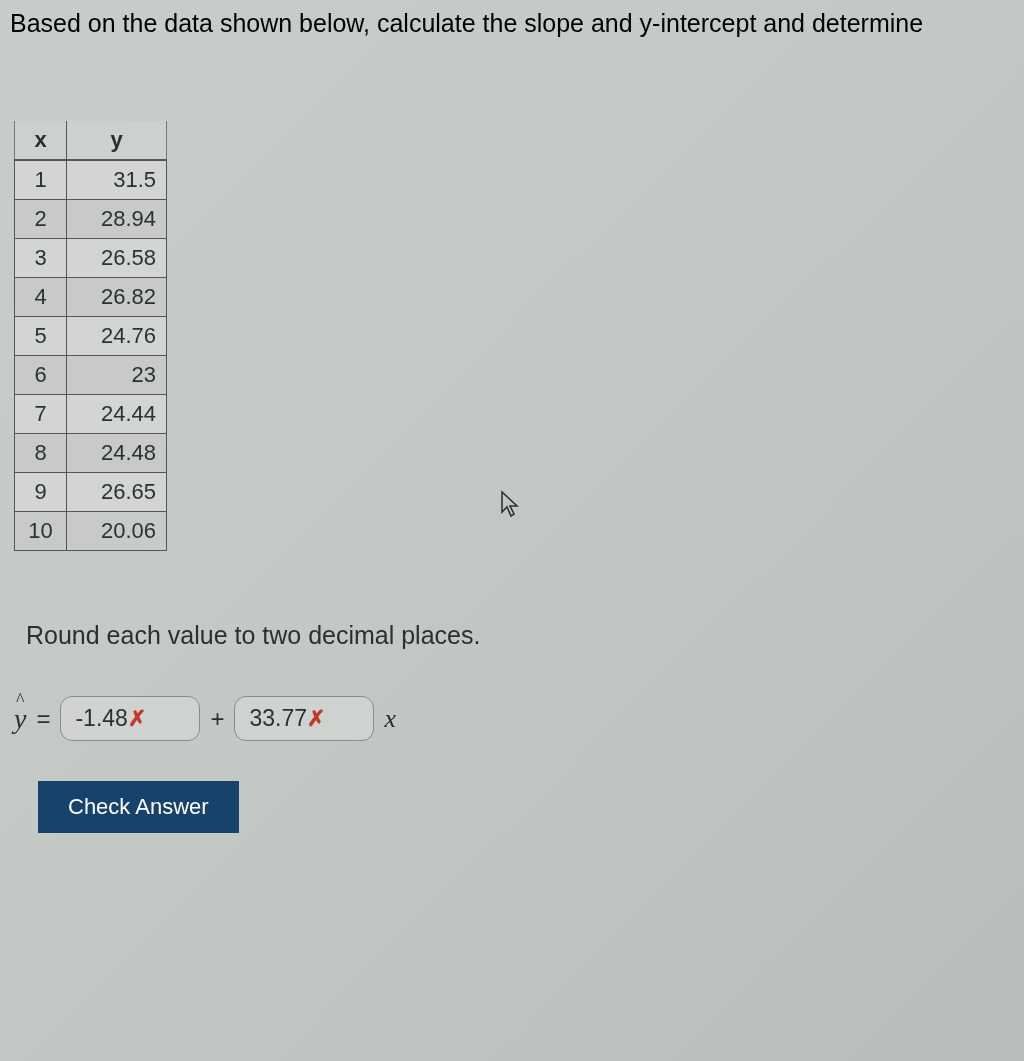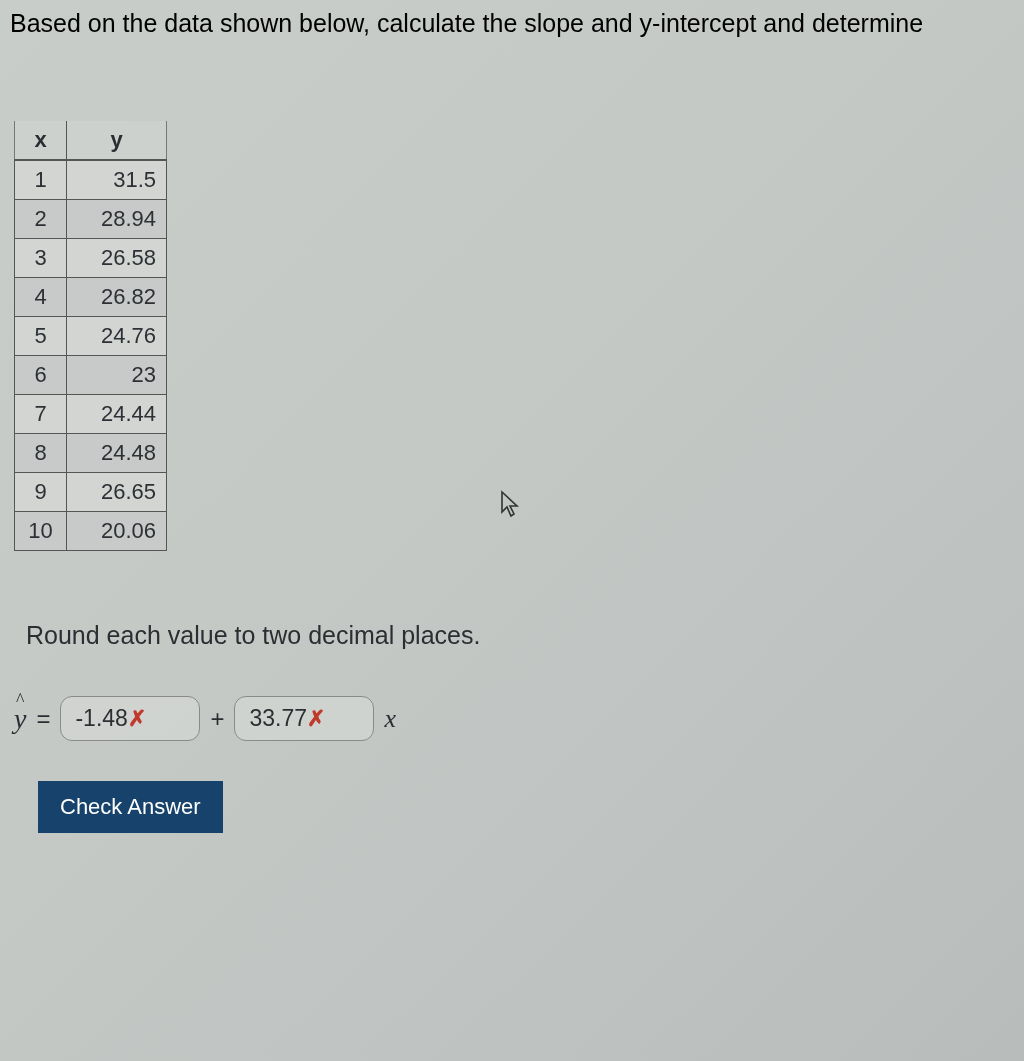--- a/index.html
+++ b/index.html
@@ -94,21 +94,21 @@
   .x-var {
     font-family: "Times New Roman", serif;
     font-style: italic;
     font-size: 26px;
   }
   .check-btn {
     display: inline-block;
     background: #16426c;
     color: #fff;
     font-size: 22px;
-    padding: 13px 22px;
+    padding: 13px 30px;
     border: none;
     margin-left: 28px;
     cursor: pointer;
   }
   .cursor-icon {
     position: absolute;
     left: 500px;
     top: 490px;
     font-size: 26px;
     color: #333;

